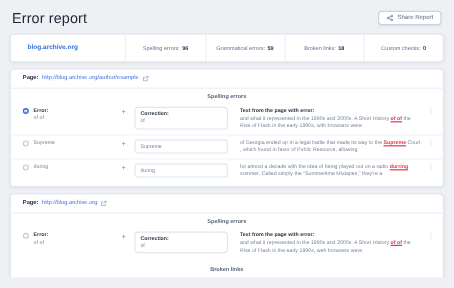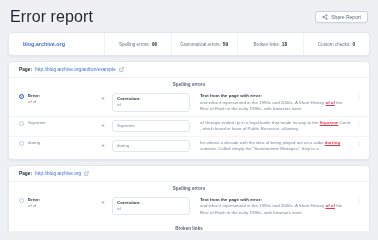--- a/index.html
+++ b/index.html
@@ -9,21 +9,21 @@
     font-family: "Liberation Sans", sans-serif;
     overflow: hidden;
   }
   .app { width: 378px; height: 231px; padding: 6px 8px; }
 
   
   .header {
     display: flex; align-items: center; justify-content: space-between;
     padding: 2px 2px 6px 2px;
   }
-  .page-title { font-size: 16px; color: #1f2733; font-weight: 400; letter-spacing: .1px; }
+  .page-title { font-size: 12px; color: #1f2733; font-weight: 400; letter-spacing: .1px; }
   .share-btn {
     display: flex; align-items: center; gap: 3px;
     border: 1px solid #c9d2e0; background: #fff; border-radius: 3px;
     padding: 2px 6px; font-size: 5px; color: #5a6a82; cursor: pointer;
     box-shadow: 0 1px 1px rgba(20,40,80,.04);
   }
   .share-icon { width: 6px; height: 6px; display: block; }
 
   
   .card {

